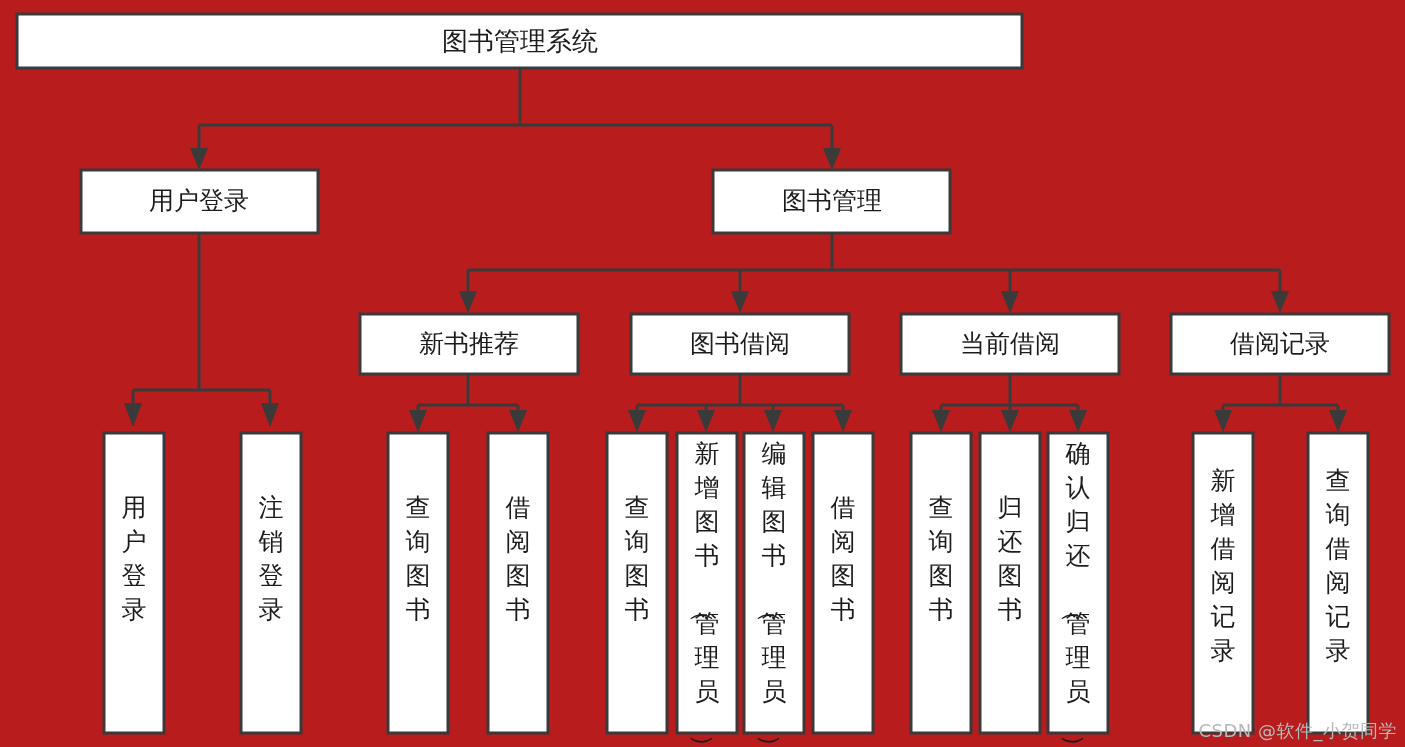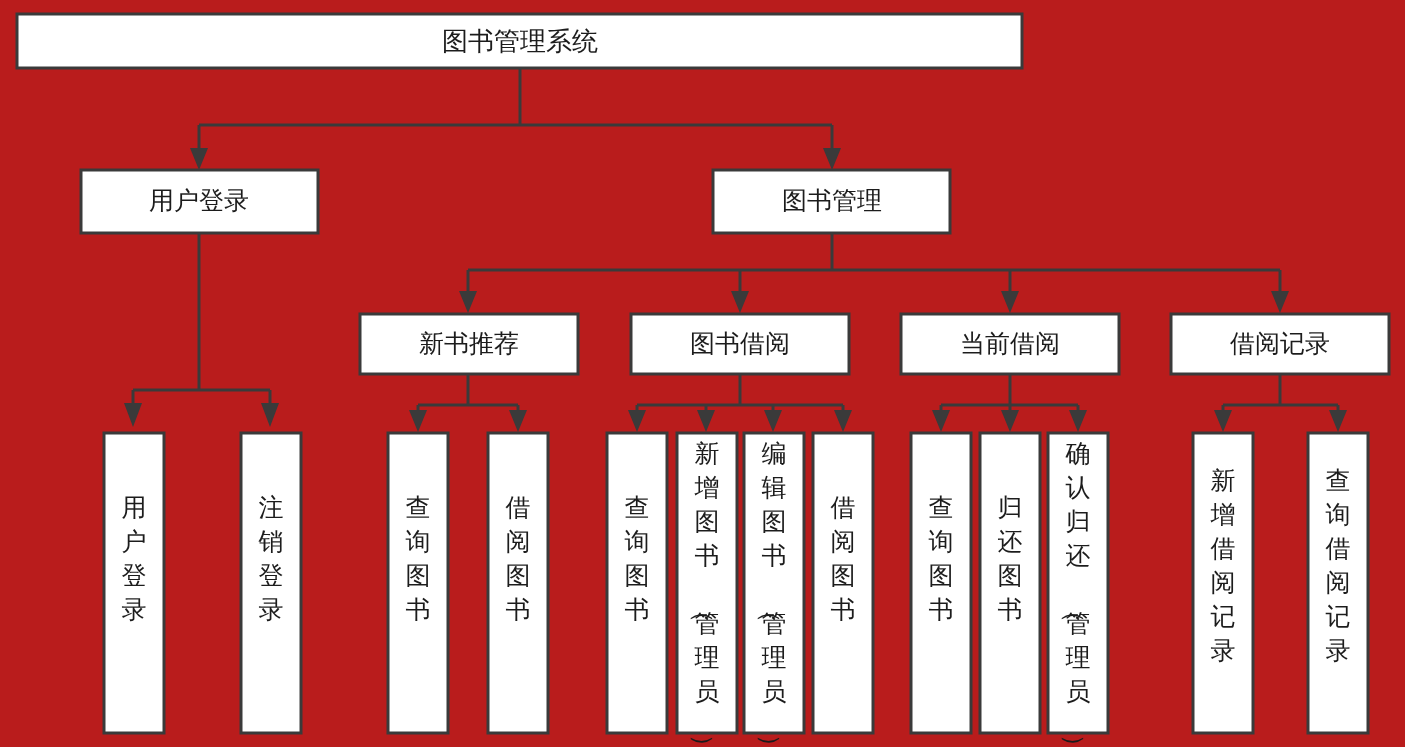--- a/index.html
+++ b/index.html
@@ -244,14 +244,15 @@
       <text class="leaf-label" x="1223" y="489"><tspan x="1223" dy="0">新</tspan><tspan x="1223" dy="34">增</tspan><tspan x="1223" dy="34">借</tspan><tspan x="1223" dy="34">阅</tspan><tspan x="1223" dy="34">记</tspan><tspan x="1223" dy="34">录</tspan></text>
     </g>
 
     <g>
       <rect class="node-rect" x="1308" y="433" width="60" height="300"></rect>
       <text class="leaf-label" x="1338" y="489"><tspan x="1338" dy="0">查</tspan><tspan x="1338" dy="34">询</tspan><tspan x="1338" dy="34">借</tspan><tspan x="1338" dy="34">阅</tspan><tspan x="1338" dy="34">记</tspan><tspan x="1338" dy="34">录</tspan></text>
     </g>
 
   </svg>
 
+  <div class="watermark">CSDN @软件_小贺同学</div>
 
 </div>
 
 </body></html>

